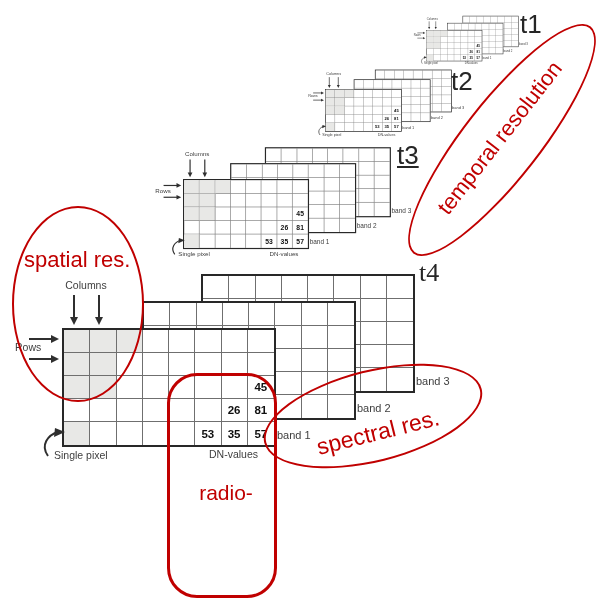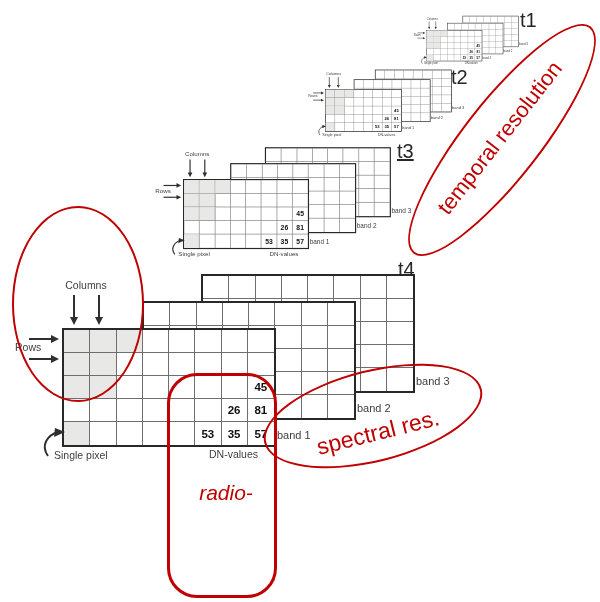--- a/index.html
+++ b/index.html
@@ -32,43 +32,44 @@
   .lbl{position:absolute;font-size:10.5px;line-height:1.15;white-space:nowrap;
        color:var(--diagram-text,#3e3e3e);}
   .columns-label{left:1px;top:-49px;width:46px;text-align:center;}
   .rows-label{left:-47px;top:13px;}
   .single-pixel-label{left:-8px;top:121px;}
   .dn-values-label{left:147px;top:120px;}
   .arrows{position:absolute;left:-48px;top:-50px;width:100px;height:190px;overflow:visible;}
   .arrows line,.arrows path{stroke:#2f2f2f;stroke-width:2;fill:none;}
   .arrows polygon{fill:#2f2f2f;stroke:none;}
 
-  .time-label{position:absolute;z-index:2;font-size:20px;color:var(--time-label,#262626);}
+  .time-label{position:absolute;z-index:2;font-size:26px;color:var(--time-label,#262626);}
 
   
   .red{position:absolute;z-index:10;pointer-events:none;}
   .ellipse{border:2px solid var(--annotation-red,#c00000);border-radius:50%;background:transparent;}
   .spatial-ellipse{left:12px;top:206px;width:128px;height:192px;}
   .temporal-ellipse{left:358px;top:101px;width:284px;height:74px;transform:rotate(-52deg);border-width:2.5px;}
   .spectral-ellipse{left:261px;top:370px;width:220px;height:88px;transform:rotate(-14deg);}
   .rounded-box{left:167px;top:373px;width:104px;height:219px;
                border:3.5px solid var(--annotation-red,#c00000);border-radius:30px;}
   .red-label{color:var(--annotation-red,#c00000);white-space:nowrap;}
   .spatial-label{left:24px;top:247px;font-size:22px;}
   .temporal-label{left:358px;top:125px;width:284px;text-align:center;font-size:22px;transform:rotate(-52deg);}
   .spectral-label{left:267px;top:419px;width:222px;text-align:center;font-size:23px;transform:rotate(-14deg);}
   .radiometric-label{left:167px;top:474px;width:118px;text-align:center;font-size:21px;
-                     line-height:37px;white-space:normal;font-style:italic;}
+                     line-height:37px;white-space:normal;}
 </style>
 </head>
 <body>
 
 <div id="canvas">
 
   <div class="red ellipse spatial-ellipse"></div>
+  <div class="red red-label spatial-label">spatial res.</div>
 
   <div class="red ellipse temporal-ellipse"></div>
   <div class="red red-label temporal-label">temporal resolution</div>
 
   <div class="red ellipse spectral-ellipse"></div>
   <div class="red red-label spectral-label">spectral res.</div>
 
   <div class="red rounded-box"></div>
   <div class="red red-label radiometric-label">
     <div>radio-</div>
@@ -705,14 +706,14 @@
           <path d="M -14 128 C -22 117 -14 107 -4 104"></path>
           <polygon points="-7,100 -8,109 3,104"></polygon>
         </g>
       </svg>
       <div class="lbl columns-label">Columns</div>
       <div class="lbl rows-label">Rows</div>
       <div class="lbl single-pixel-label">Single pixel</div>
       <div class="lbl dn-values-label">DN-values</div>
     </div>
   </div>
-    <div class="time-label" style="left: 398px; top: 258px;">t4</div>
+    <div class="time-label" style="left: 419px; top: 258px; font-family: Liberation Serif, serif;">t4</div>
   </div>
 
 </body></html>

